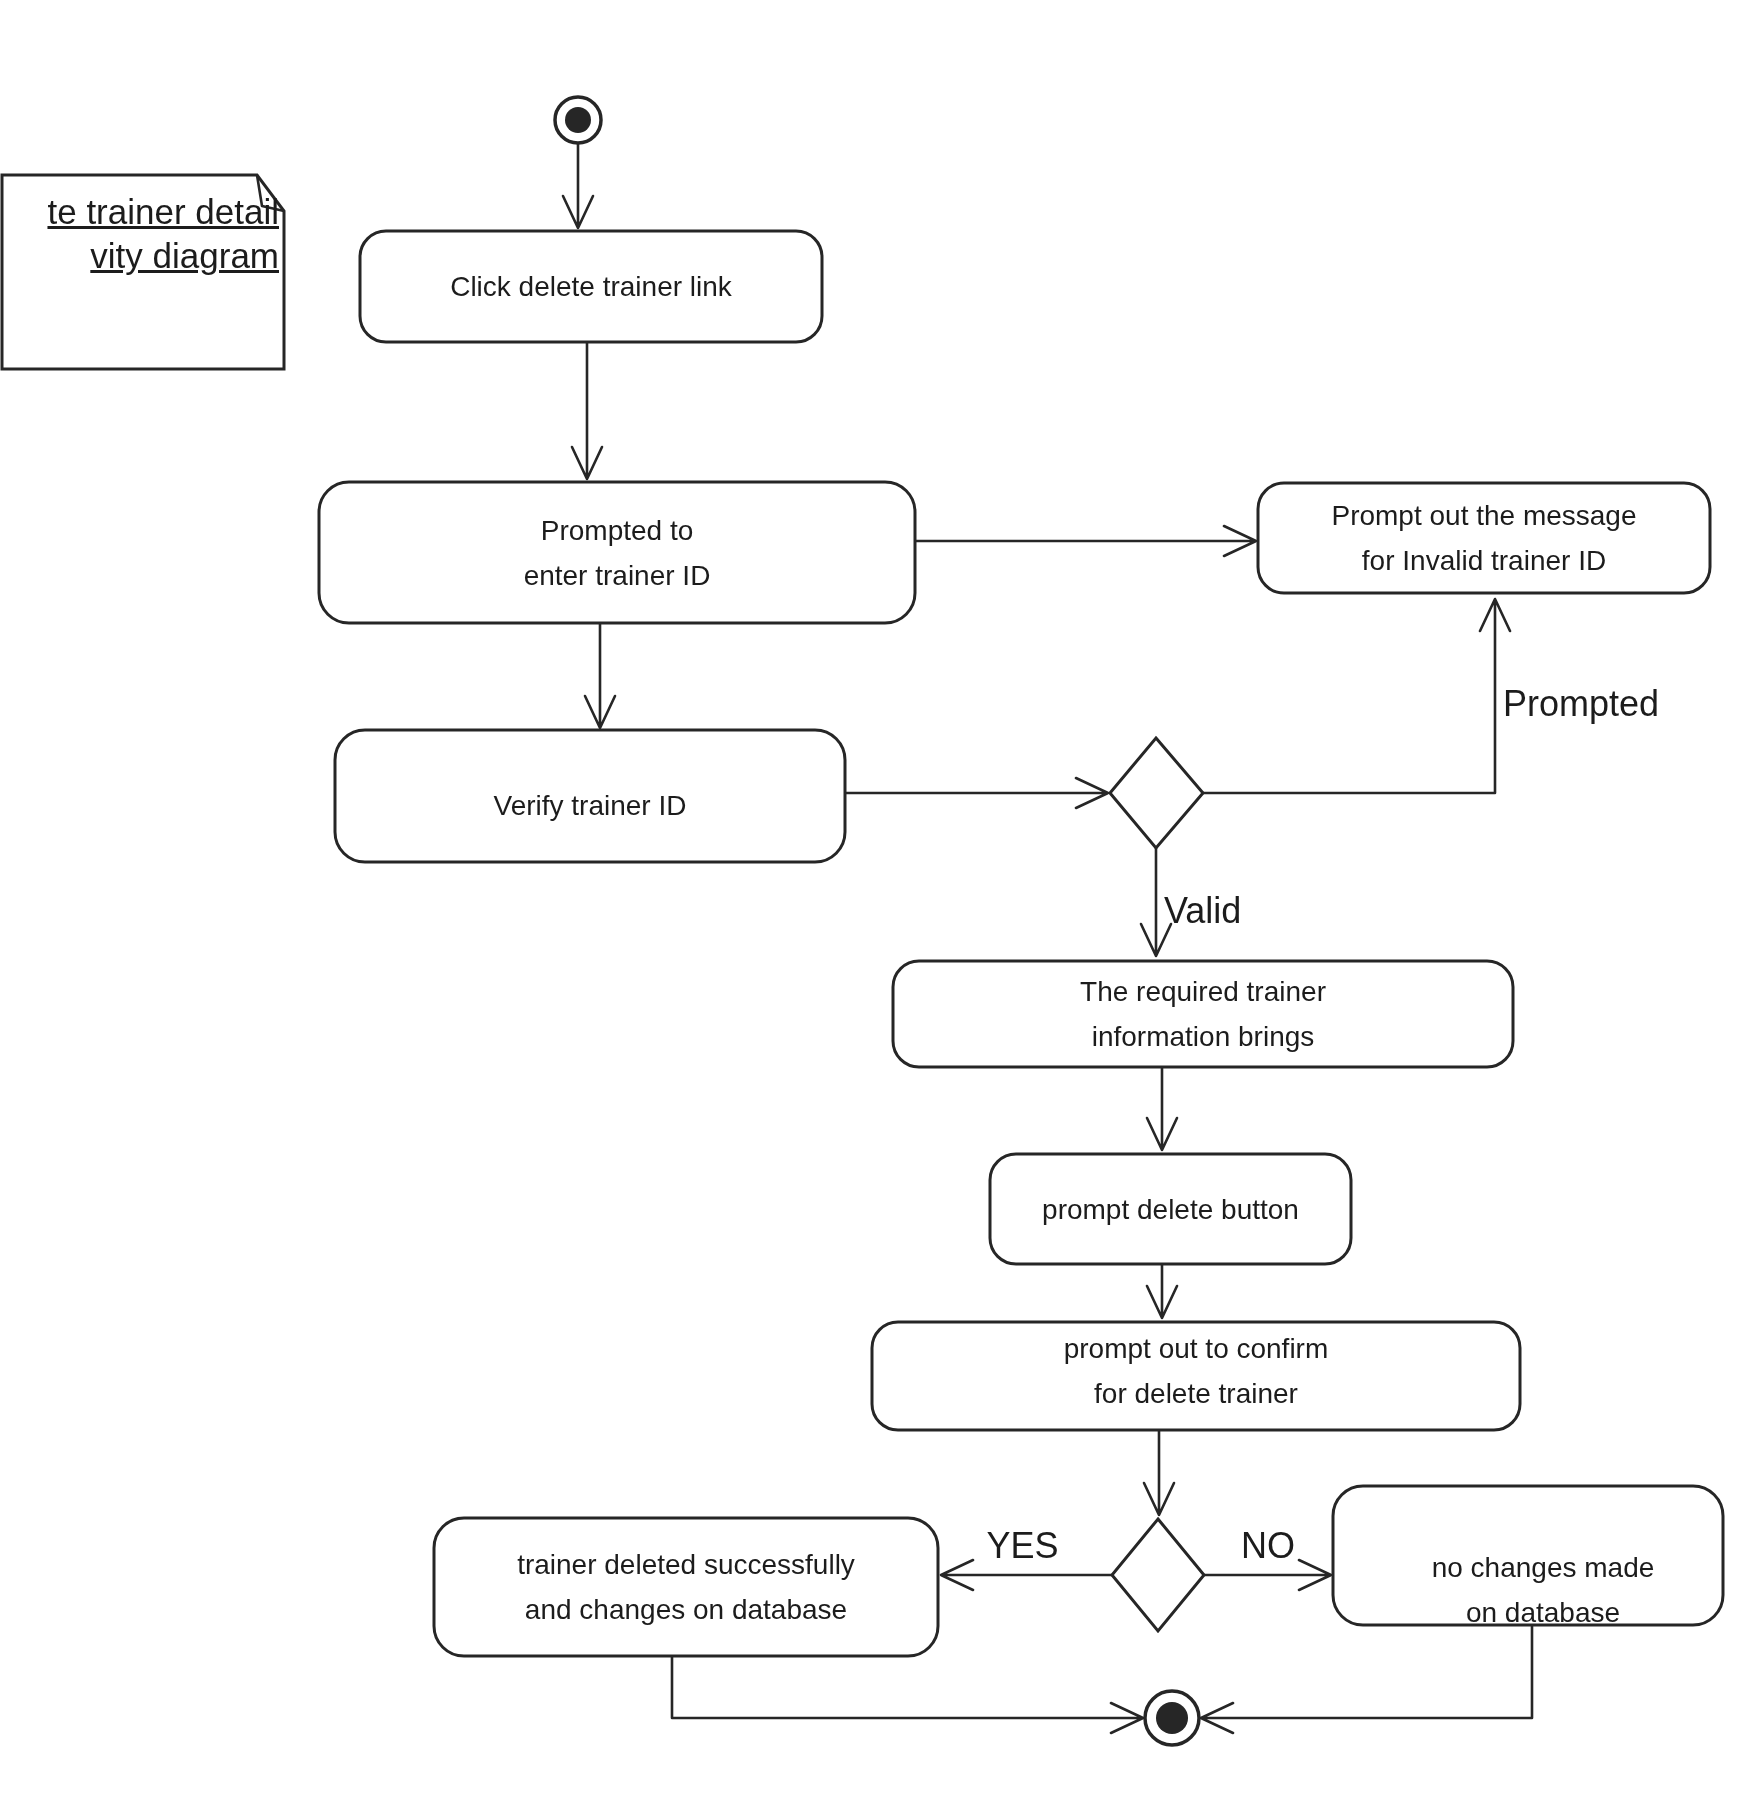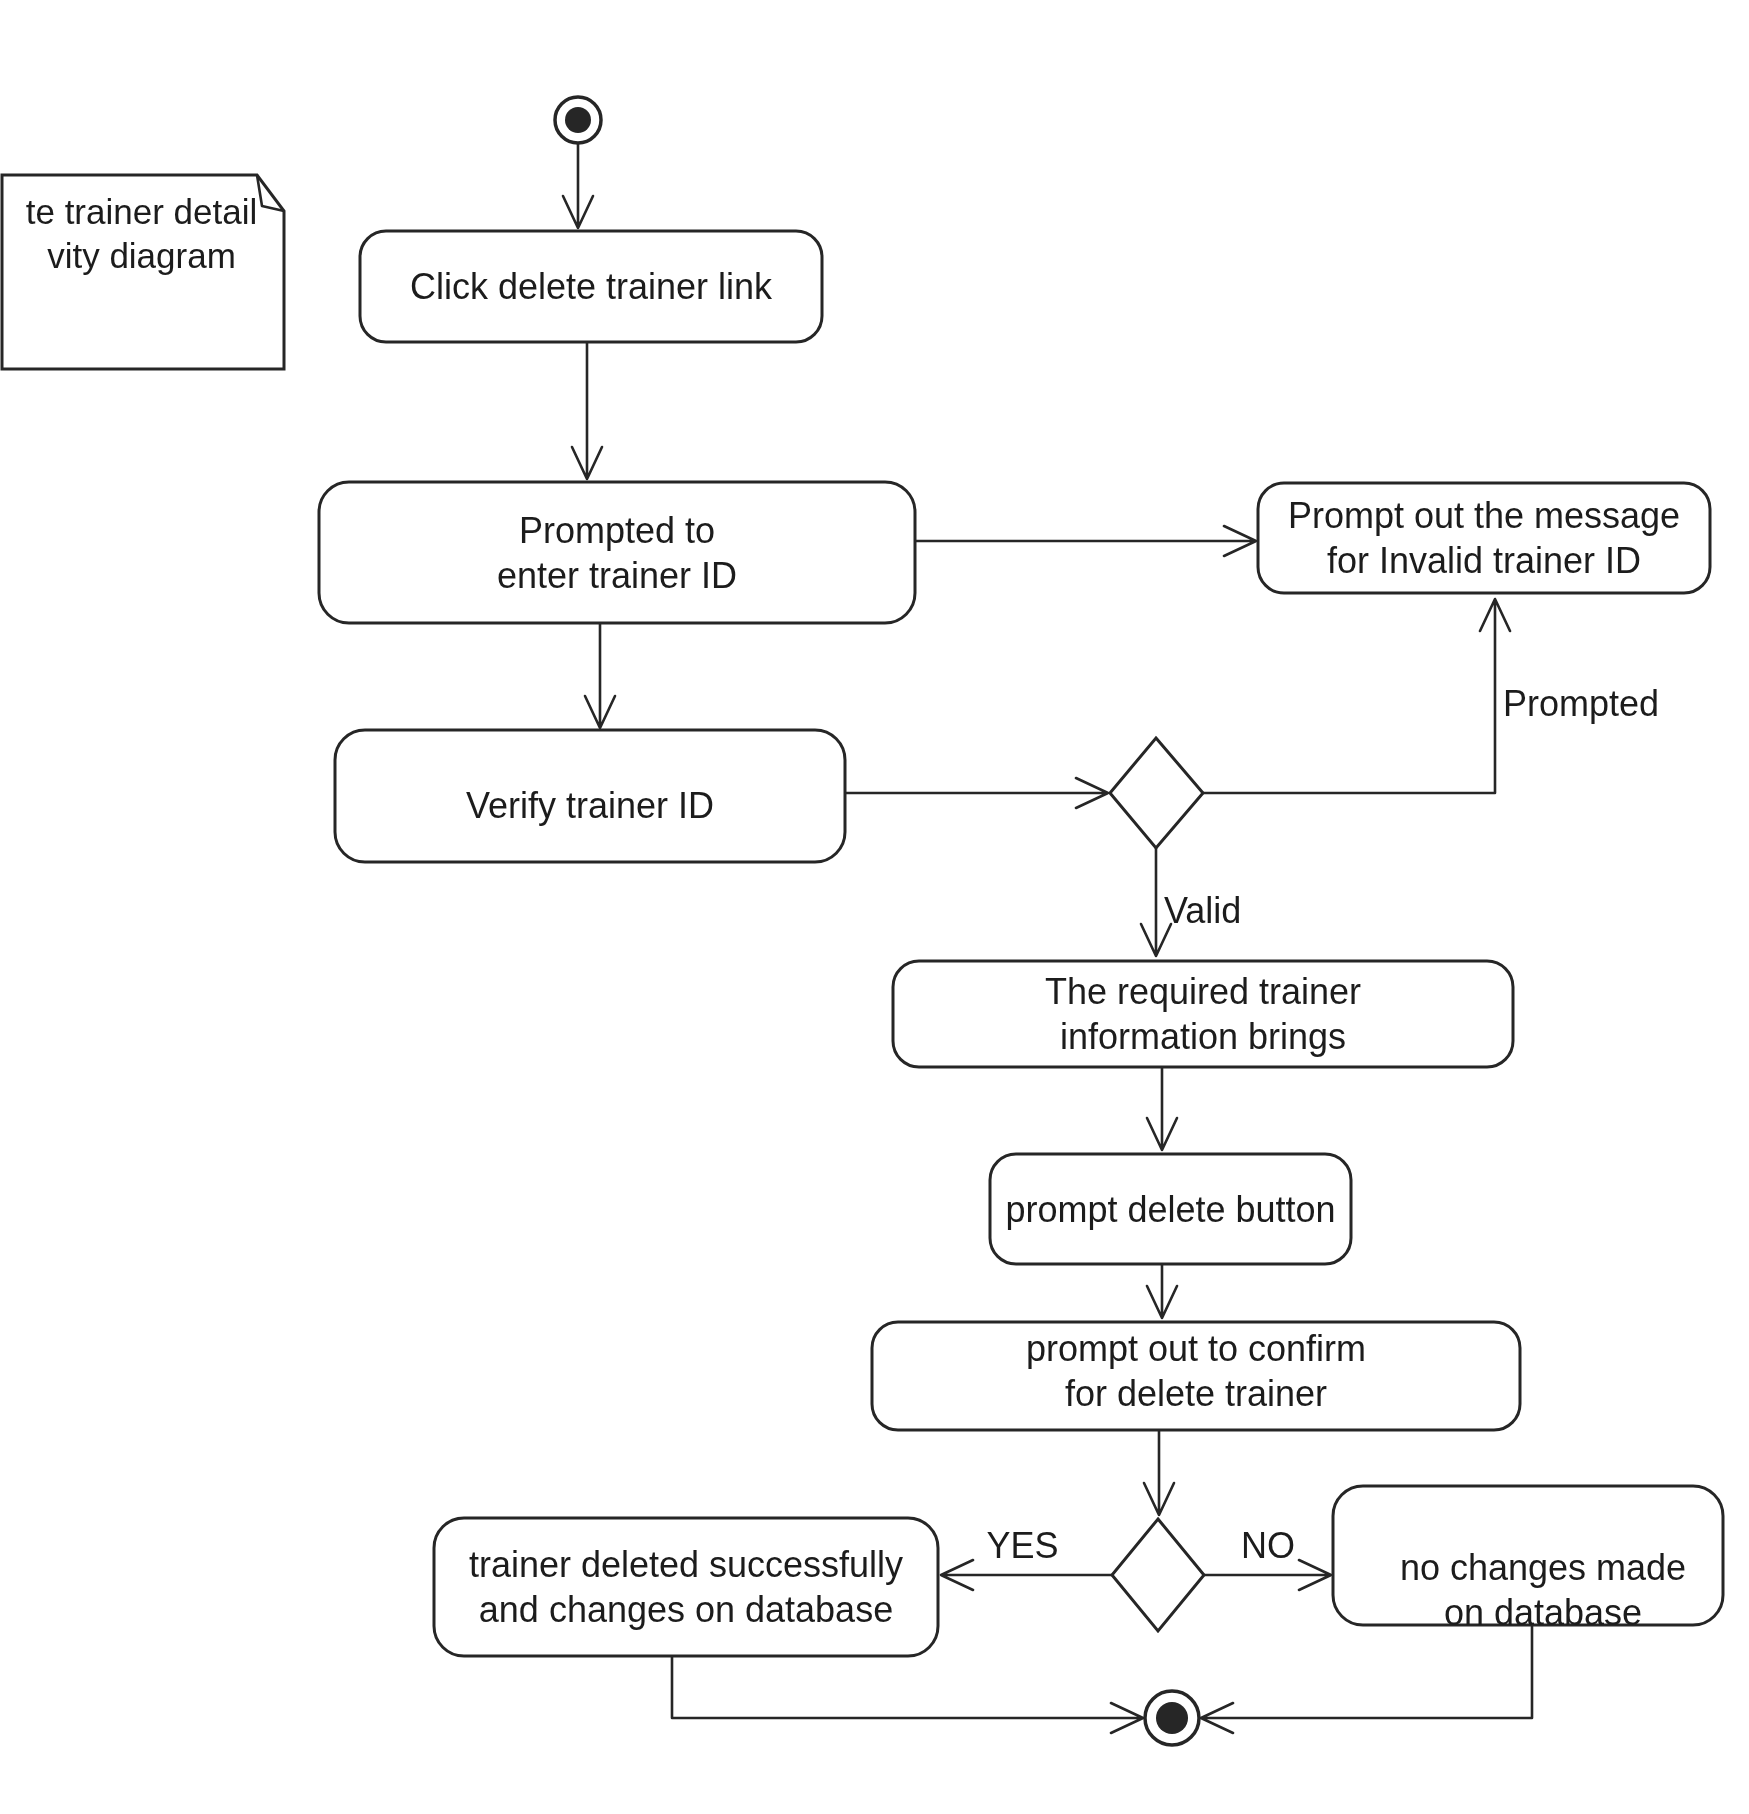--- a/index.html
+++ b/index.html
@@ -30,34 +30,35 @@
   .edge   { fill: none; stroke: var(--stroke); stroke-width: 2.6; stroke-linecap: round; stroke-linejoin: round; }
   .flap   { fill: none; stroke: var(--stroke); stroke-width: 2.6; stroke-linejoin: round; }
 
   .lbl {
     position: absolute;
     display: flex;
     flex-direction: column;
     align-items: center;
     justify-content: center;
     text-align: left;
-    font-size: 36px;
+    font-size: 28px;
     line-height: 45px;
     color: var(--text);
     pointer-events: none;
   }
   .note-text {
     position: absolute;
     left: 4px; top: 190px;
     width: 275px;
     font-size: 35px;
     line-height: 44px;
-    text-align: center;
+    text-align: right;
     white-space: nowrap;
     overflow: hidden;
+    text-decoration: underline;
   }
   .edge-lbl {
     position: absolute;
     font-size: 36px;
     line-height: 40px;
     color: var(--text);
     white-space: nowrap;
   }
   .edge-lbl.centered { text-align: center; }
 </style>

